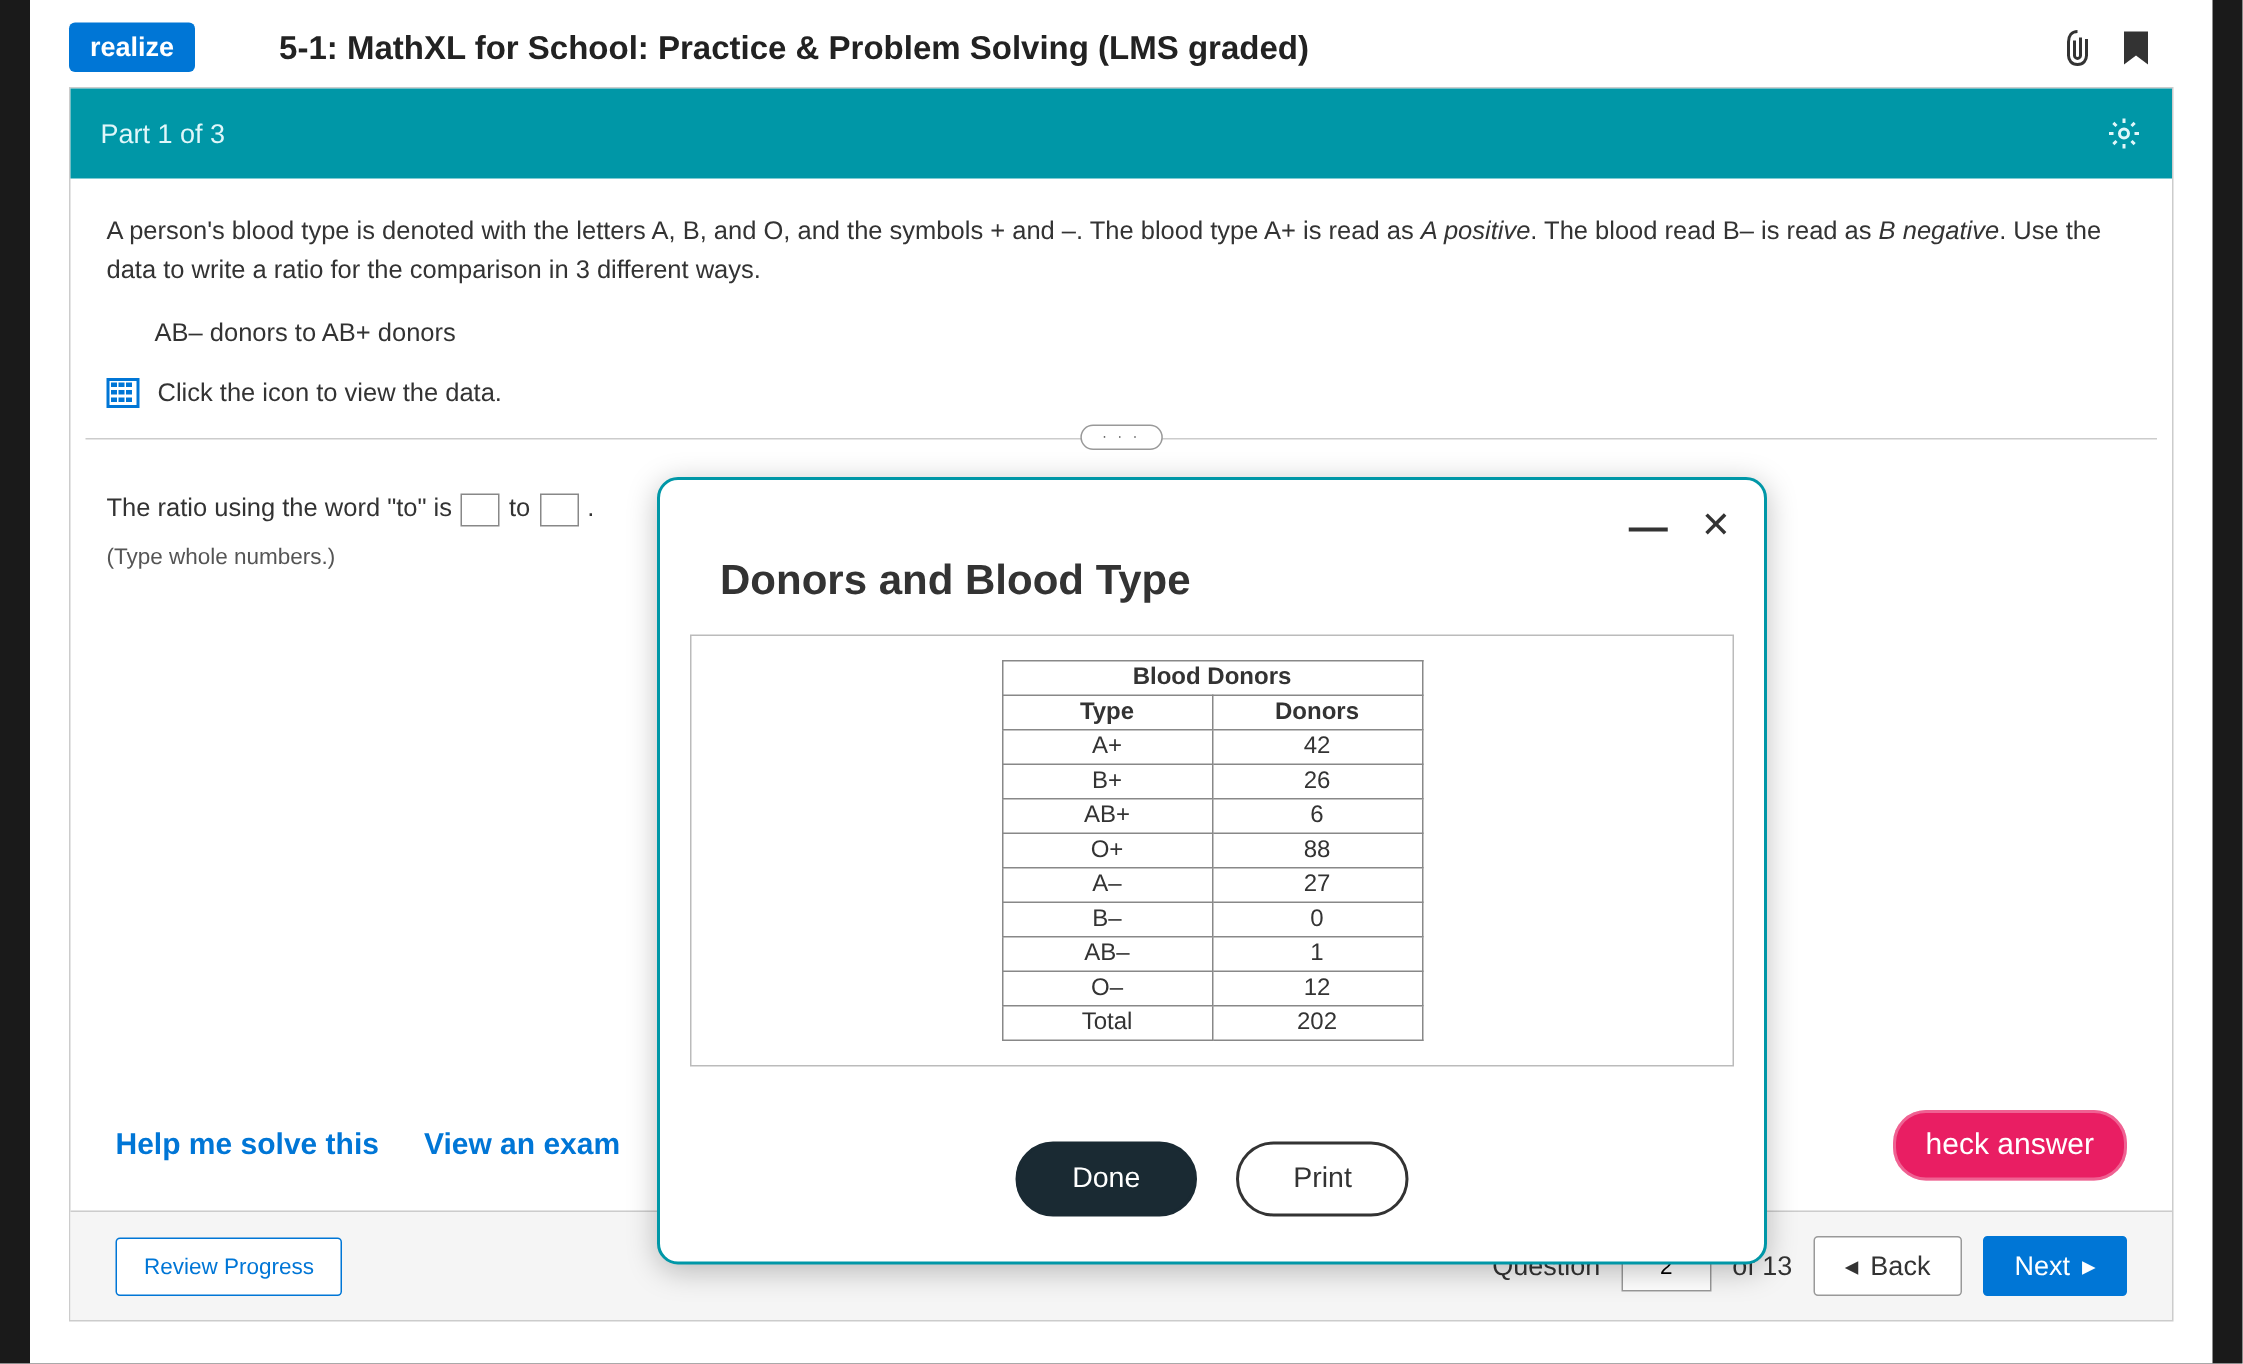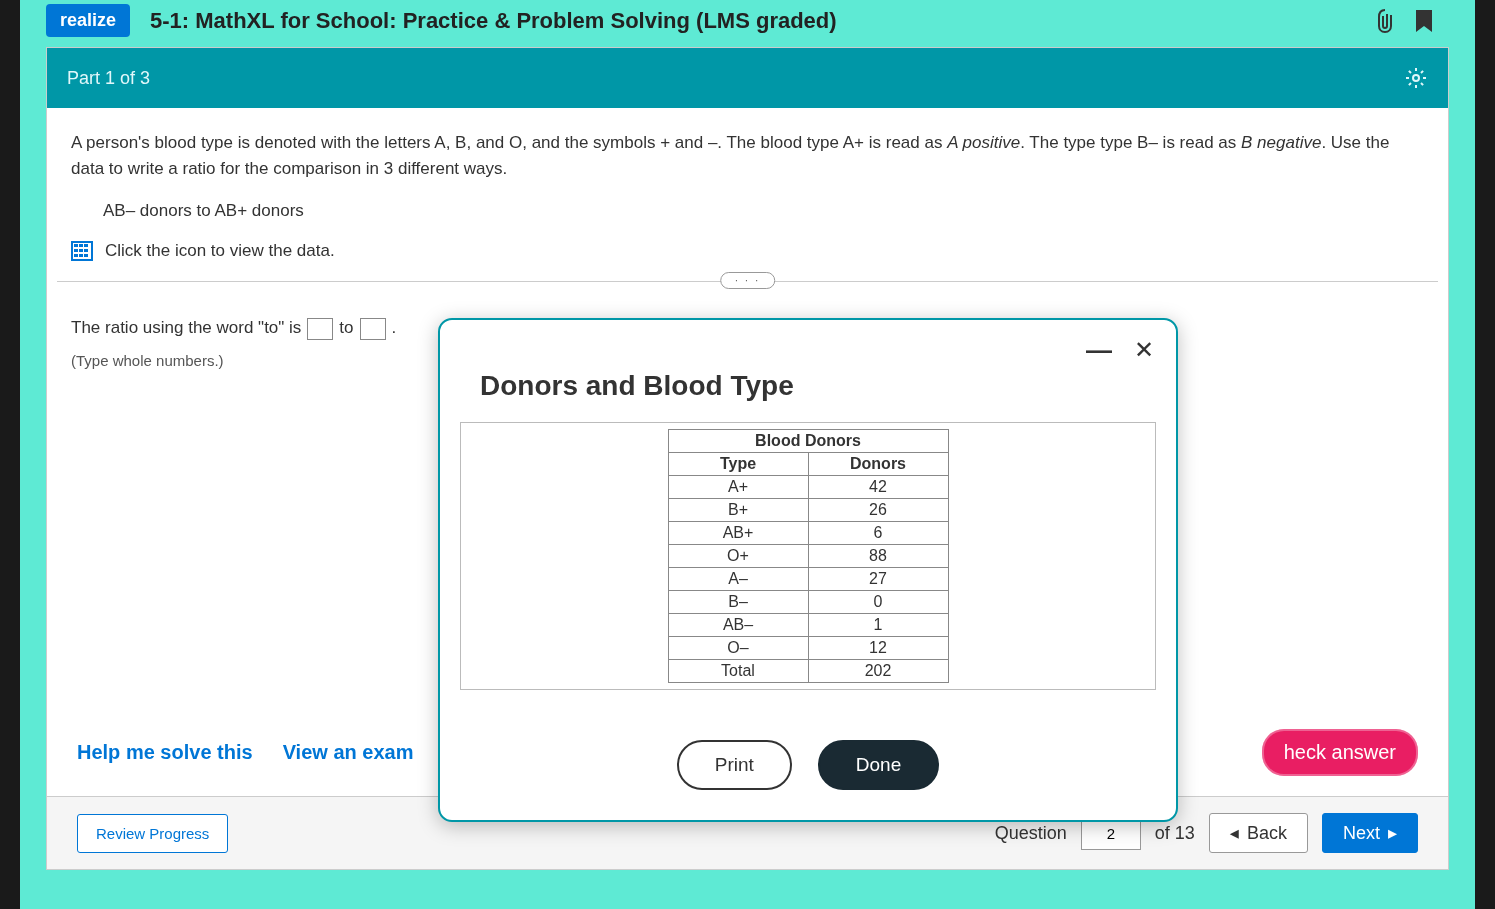--- a/index.html
+++ b/index.html
@@ -1,20 +1,20 @@
 <!DOCTYPE html>
 <html><head>
 <meta charset="utf-8">
 <style>
 * { box-sizing: border-box; margin: 0; padding: 0; font-family: Arial, Helvetica, sans-serif; }
 body { background: #1a1a1a; width: 1495px; height: 909px; overflow: hidden; position: relative; }
-.outer { background: #5eead4; margin: 0 20px; height: 100%; padding-top: 4px; }
+.outer { background: #ffffff; margin: 0 20px; height: 100%; padding-top: 15px; }
 .topbar { display: flex; align-items: center; padding: 0 0 10px 0; }
 .realize-badge { background: #0076d6; color: #fff; font-weight: bold; padding: 6px 14px; border-radius: 4px; margin: 0 20px 0 26px; font-size: 18px; }
-.assignment-title { font-family: "Trebuchet MS", sans-serif; font-size: 22px; color: #222; font-weight: 600; }
+.assignment-title { font-family: "Trebuchet MS", sans-serif; font-size: 22px; color: #222; font-weight: 600; margin-left: 36px; }
 .top-icons { margin-left: auto; margin-right: 40px; display: flex; gap: 18px; color: #333; }
 .content-frame { background: #fff; margin: 0 26px; border: 1px solid #ccc; }
 .part-bar { background: #0097a7; color: #e0f7fa; padding: 18px 20px; display: flex; align-items: center; font-size: 18px; }
 .part-bar .gear { margin-left: auto; }
 .problem-body { padding: 22px 24px 10px 24px; color: #333; font-size: 17px; line-height: 1.5; }
 .problem-body .em { font-style: italic; }
 .sub-prompt { padding: 10px 24px 10px 56px; font-size: 17px; color: #333; }
 .data-link-row { padding: 10px 24px 20px 24px; display: flex; gap: 12px; color: #333; font-size: 17px; }
 .table-icon { width: 22px; height: 20px; border: 2px solid #0076d6; display: inline-flex; flex-wrap: wrap; padding: 1px; gap: 1px; background: #fff; }
 .table-icon i { width: 4px; height: 3px; background: #0076d6; display: block; }
@@ -34,21 +34,21 @@
 .of-total { font-size: 18px; color: #333; }
 .nav-btn { border: 1px solid #999; background: #fff; color: #333; padding: 8px 20px; font-size: 18px; border-radius: 3px; cursor: pointer; display: flex; align-items: center; gap: 8px; }
 .nav-btn.primary { background: #0076d6; color: #fff; border-color: #0076d6; }
 
 .modal { position: absolute; left: 438px; top: 318px; width: 740px; background: #fff; border: 2px solid #0097a7; border-radius: 14px; box-shadow: 0 4px 20px rgba(0,0,0,0.25); z-index: 50; }
 .modal-header { display: flex; justify-content: flex-end; align-items: center; gap: 22px; padding: 16px 22px 0 22px; }
 .modal-header .min { font-size: 26px; font-weight: bold; color: #333; cursor: pointer; line-height: 10px; }
 .modal-header .close { font-size: 24px; color: #333; cursor: pointer; font-weight: 300; }
 .modal-title { font-size: 28px; color: #333; padding: 6px 40px 20px 40px; font-weight: 700; }
 .modal-table-wrap { margin: 0 20px 30px 20px; border: 1px solid #bbb; padding: 4px; }
-.modal-table { margin: 2px auto; border-collapse: collapse; }
+.modal-table { margin: 12px auto; border-collapse: collapse; }
 .modal-table th, .modal-table td { border: 1px solid #888; padding: 2px 14px; font-size: 16px; text-align: center; color: #333; font-weight: normal; }
 .modal-table .title-row th { font-weight: bold; }
 .modal-table .hdr th { font-weight: bold; }
 .modal-table td.type { width: 140px; }
 .modal-table td.donors { width: 140px; }
 .modal-actions { display: flex; justify-content: center; gap: 26px; padding: 20px 0 30px 0; }
 .pill-btn { border-radius: 26px; padding: 12px 36px; font-size: 19px; cursor: pointer; }
 .pill-outline { background: #fff; border: 2px solid #333; color: #333; }
 .pill-dark { background: #1a2a33; border: 2px solid #1a2a33; color: #fff; }
 svg { display: block; }
@@ -80,21 +80,21 @@
       <span>Part 1 of 3</span>
       <span class="gear">
         <svg width="24" height="24" viewBox="0 0 24 24" fill="none" stroke="#e0f7fa" stroke-width="2">
             <circle cx="12" cy="12" r="3"></circle>
             <path d="M12 2 L12 5 M12 19 L12 22 M2 12 L5 12 M19 12 L22 12 M4.9 4.9 L7 7 M17 17 L19.1 19.1 M4.9 19.1 L7 17 M17 7 L19.1 4.9"></path>
           </svg>
       </span>
     </div>
 
     <div class="problem-body">
-      <span>A person's blood type is denoted with the letters A, B, and O, and the symbols + and –. The blood type A+ is read as </span><span class="em">A positive</span><span>. The type type B– is read as </span><span class="em">B negative</span><span>. Use the data to write a ratio for the comparison in 3 different ways.</span>
+      <span>A person's blood type is denoted with the letters A, B, and O, and the symbols + and –. The blood type A+ is read as </span><span class="em">A positive</span><span>. The blood read B– is read as </span><span class="em">B negative</span><span>. Use the data to write a ratio for the comparison in 3 different ways.</span>
     </div>
     <div class="sub-prompt">AB– donors to AB+ donors</div>
     <div class="data-link-row">
       <span class="table-icon">
           <i></i>
           <i></i>
           <i></i>
           <i></i>
           <i></i>
           <i></i>
@@ -196,16 +196,16 @@
             <td class="donors">12</td>
           </tr>
           <tr>
             <td class="type">Total</td>
             <td class="donors">202</td>
           </tr>
         </tbody>
     </table>
   </div>
   <div class="modal-actions">
+    <button class="pill-btn pill-dark">Done</button>
     <button class="pill-btn pill-outline">Print</button>
-    <button class="pill-btn pill-dark">Done</button>
   </div>
 </div>
 
 </body></html>

